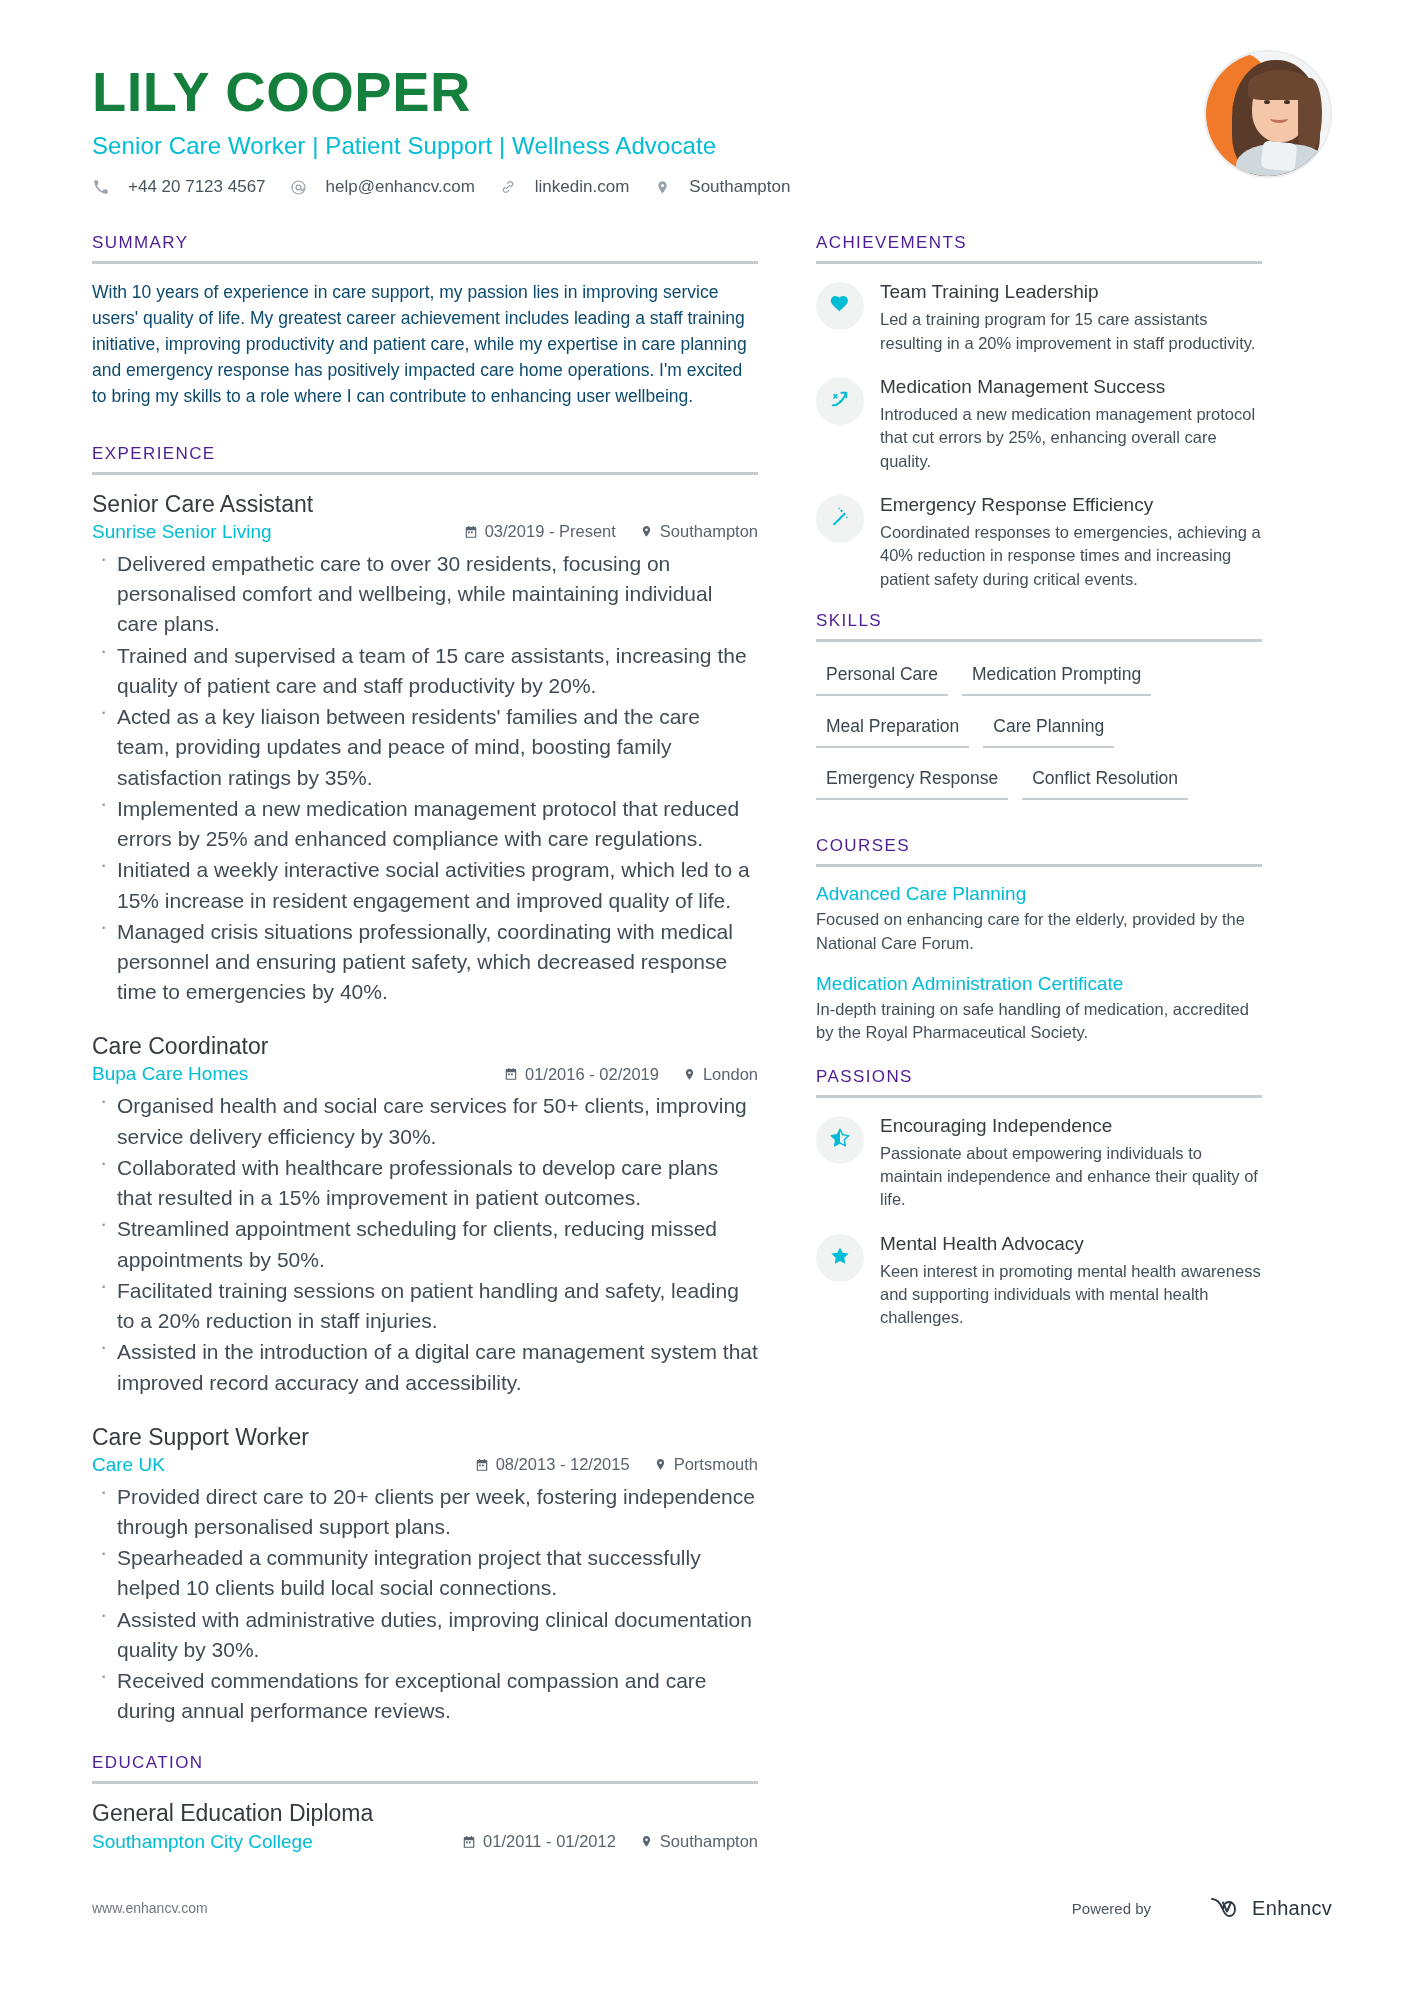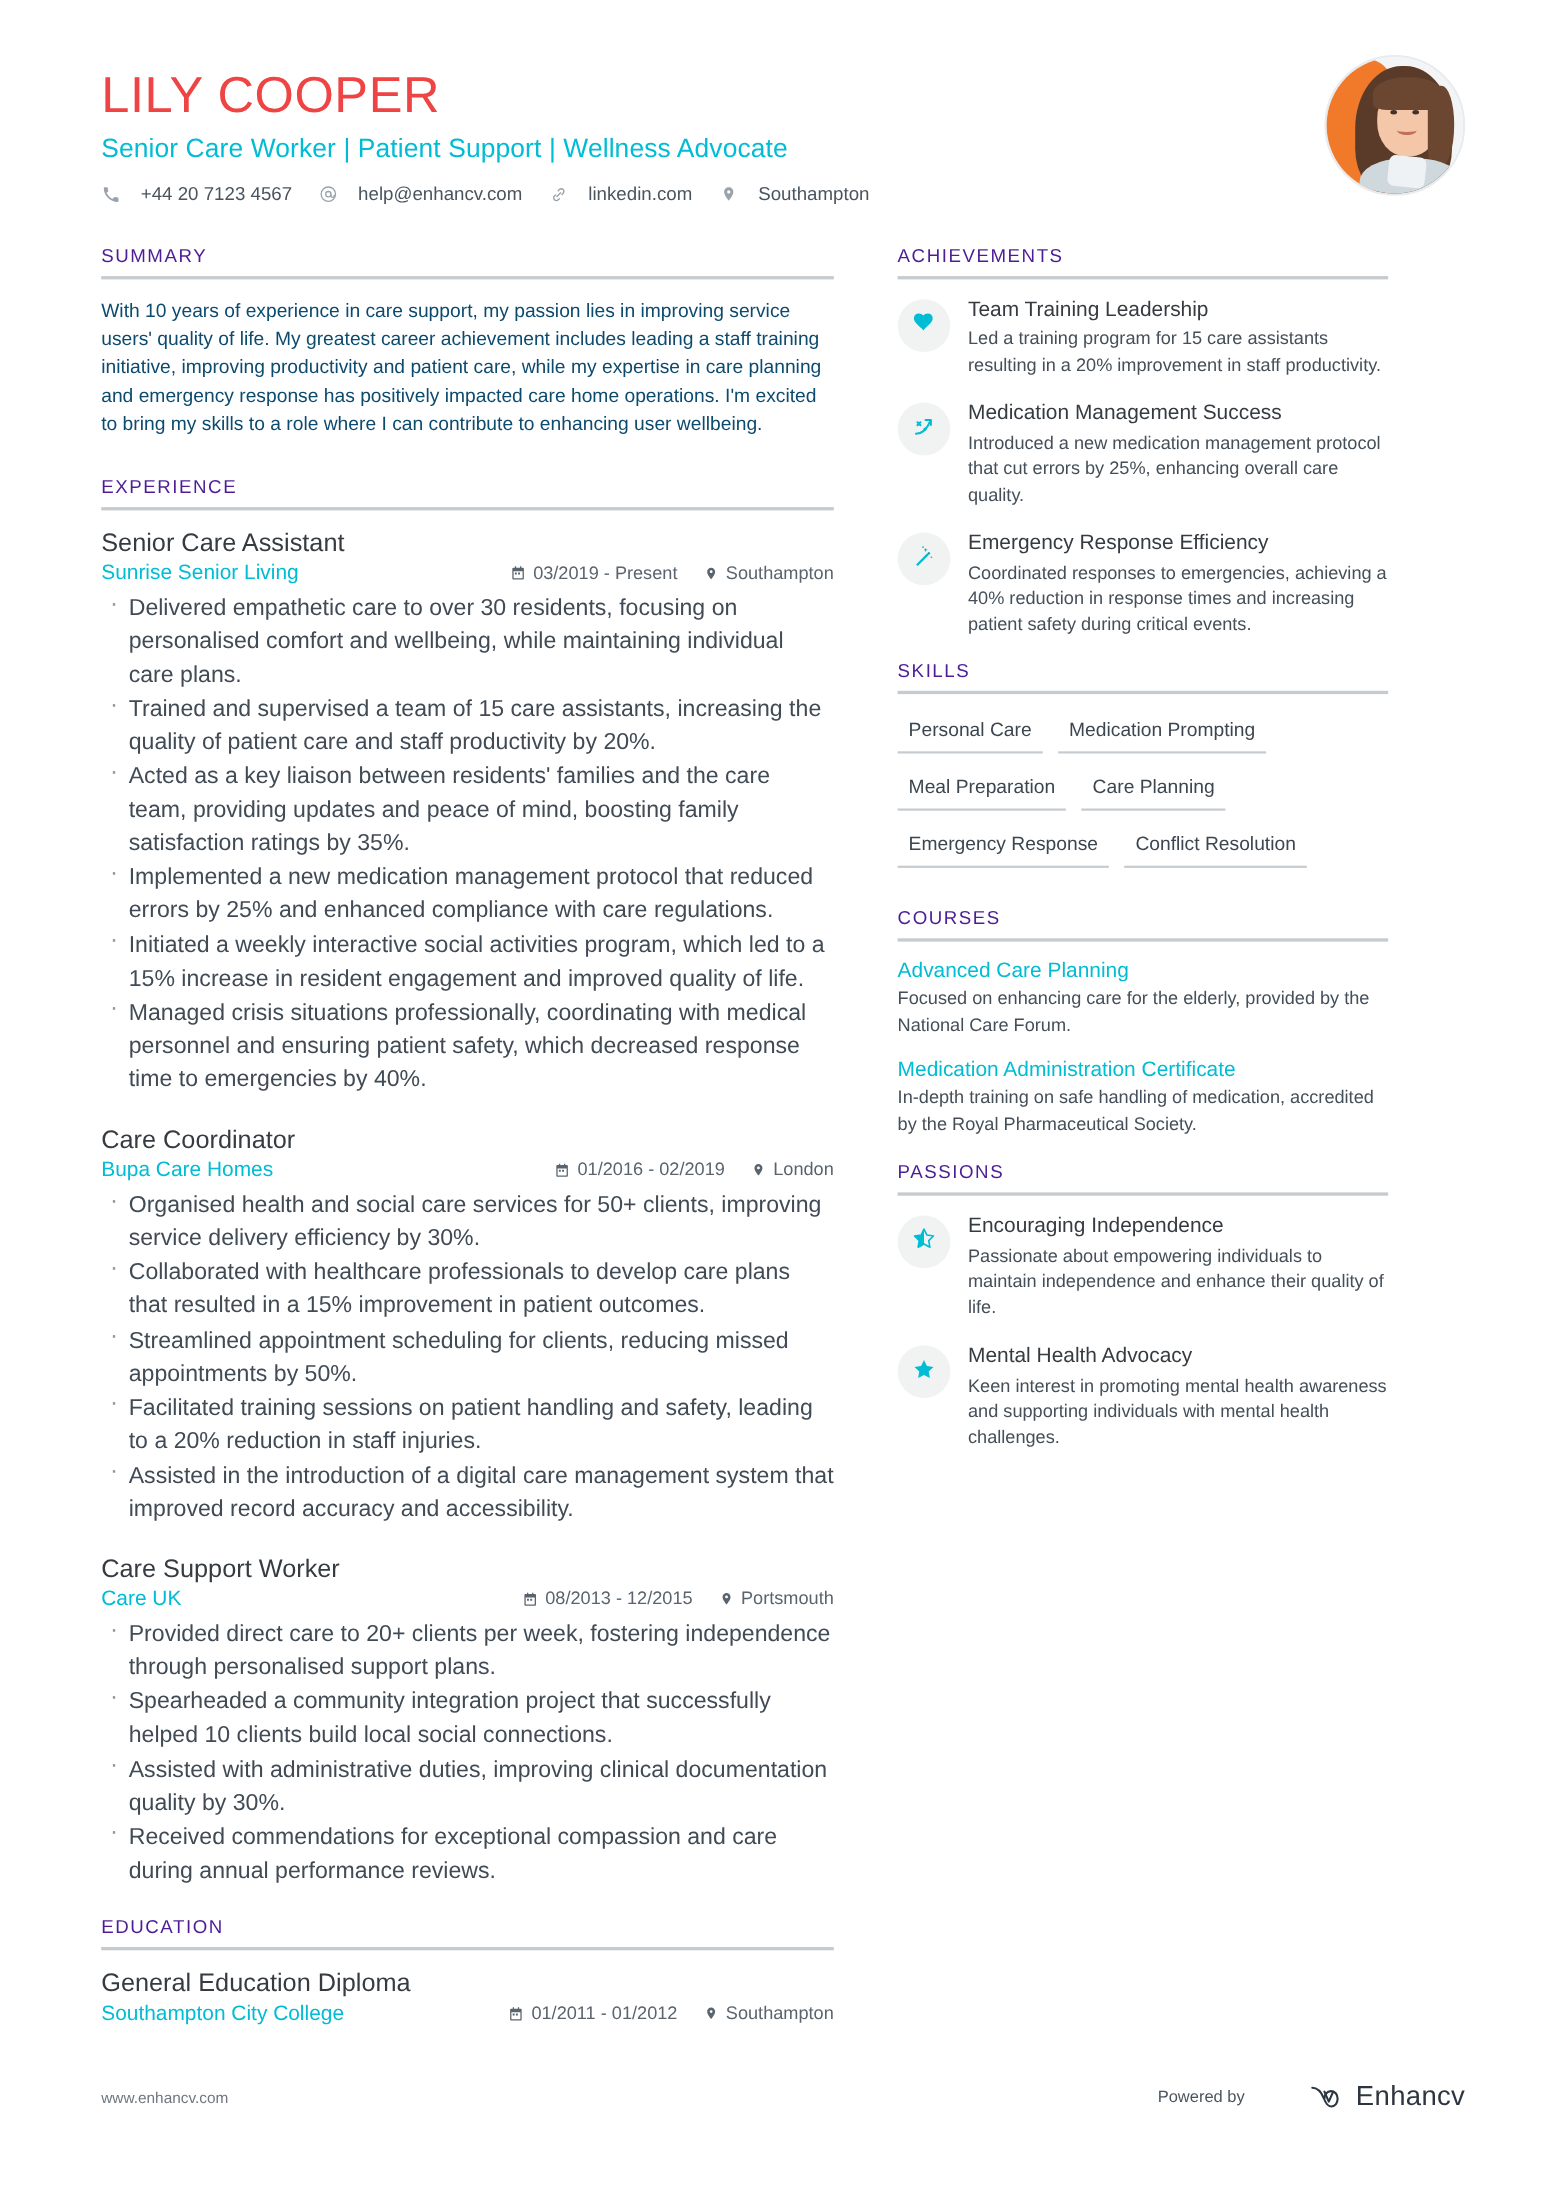--- a/index.html
+++ b/index.html
@@ -9,22 +9,22 @@
     font-family:"Liberation Sans", sans-serif;
     color:#3c4650;
     position:relative;
     overflow:hidden;
   }
   .page { position:relative; width:1410px; height:1995px; padding:0; }
 
   
   .header { position:relative; padding:62px 78px 0 92px; }
   .name {
-    font-size:46px; font-weight:normal; letter-spacing:.5px;
-    color:#ef4444; line-height:1.08;
+    font-size:56px; font-weight:bold; letter-spacing:.5px;
+    color:#15803d; line-height:1.08;
   }
   .headline {
     margin-top:10px; font-size:24px; color:#00bcd4; font-weight:400;
     letter-spacing:.1px;
   }
   .contact-row {
     margin-top:17px; display:flex; align-items:center; flex-wrap:wrap;
     gap:0; font-size:17px; color:#4a545e;
   }
   .contact-item { display:flex; align-items:center; margin-right:24px; }
@@ -135,21 +135,21 @@
   
   .footer {
     position:absolute; left:92px; right:78px; bottom:74px;
     display:flex; align-items:center; justify-content:space-between;
   }
   .footer-url { font-size:14px; color:#6f7880; }
   .footer-right { display:flex; align-items:center;gap:44px; }
   .powered { font-size:15px; color:#4b555f; margin-right:14px; }
   .brand { display:flex; align-items:center; }
   .brand-mark { margin-right:9px; display:flex; align-items:center; }
-  .brand-name { font-size:25px; color:#2d3640; letter-spacing:.3px; }
+  .brand-name { font-size:20px; color:#2d3640; letter-spacing:.3px; }
 </style>
 </head>
 <body>
 
 <div class="page">
 
   <div class="header">
     <div class="name">LILY COOPER</div>
     <div class="headline">Senior Care Worker | Patient Support | Wellness Advocate</div>
 

